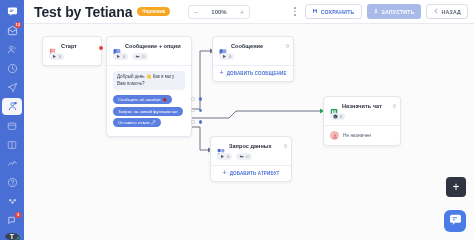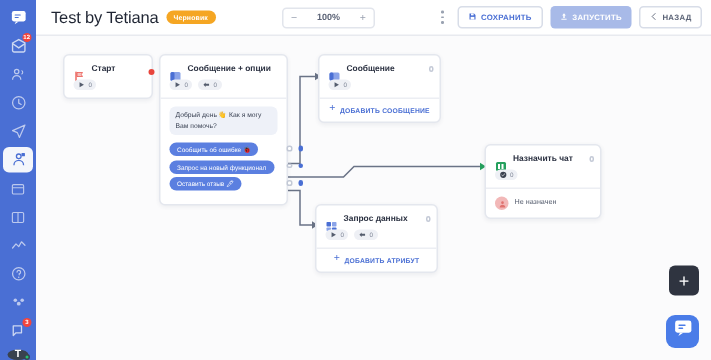--- a/index.html
+++ b/index.html
@@ -59,21 +59,21 @@
   
   #header {
     position: absolute; left: 24px; top: 0;
     width: 450px; height: 24px;
     background: #ffffff;
     border-bottom: 1px solid #e8eaef;
     display: flex; align-items: center;
   }
   #title {
     margin-left: 10px;
-    font-size: 11px; font-weight: normal; color: #1f2533;
+    font-size: 14px; font-weight: bold; color: #1f2533;
     letter-spacing: -0.1px;
   }
   #status-badge {
     margin-left: 5px;
     background: #f5a623;
     color: #fff;
     font-size: 4.6px;
     font-weight: bold;
     padding: 2px 5px;
     border-radius: 7px;

